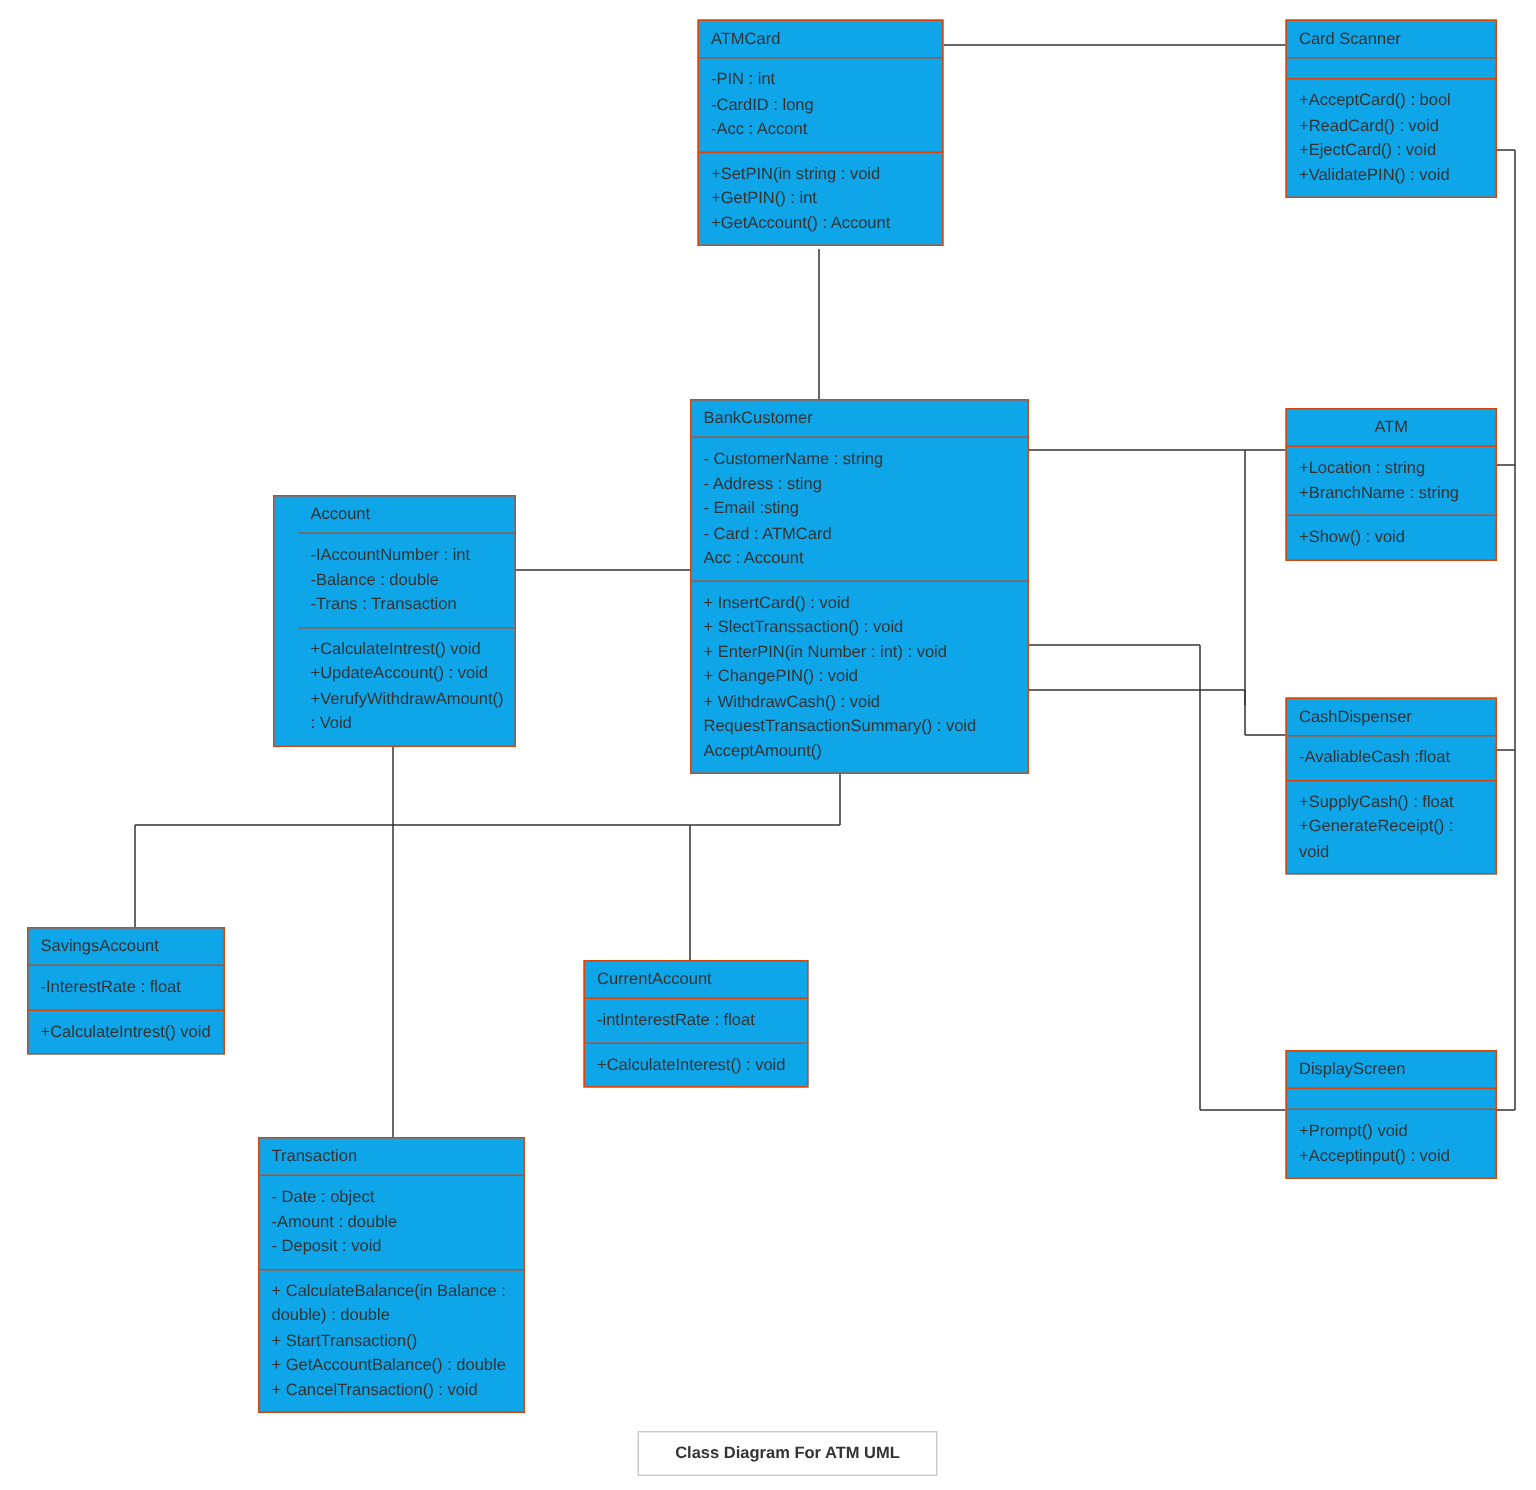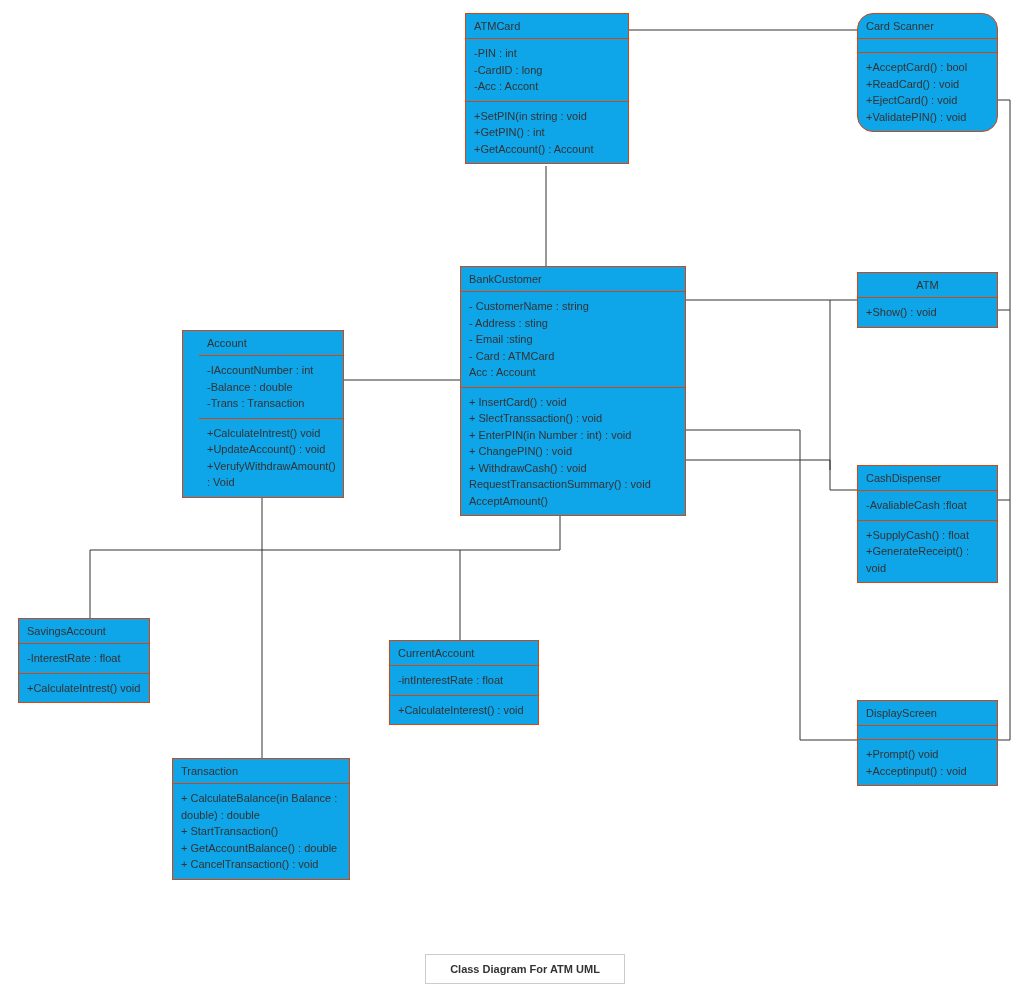--- a/index.html
+++ b/index.html
@@ -108,21 +108,21 @@
         <div>-CardID : long</div>
         <div>-Acc : Accont</div>
       </div>
     <div class="class-section">
         <div>+SetPIN(in string : void</div>
         <div>+GetPIN() : int</div>
         <div>+GetAccount() : Account</div>
       </div>
   </div>
 
-  <div class="class-box" style="left:857px; top:13px; width:141px;border-radius:16px;">
+  <div class="class-box" style="left:857px; top:13px; width:141px;">
     <div class="class-title">Card Scanner</div>
     <div class="class-section empty"></div>
     <div class="class-section">
         <div>+AcceptCard() : bool</div>
         <div>+ReadCard() : void</div>
         <div>+EjectCard() : void</div>
         <div>+ValidatePIN() : void</div>
       </div>
   </div>
 
@@ -142,20 +142,24 @@
         <div>+ ChangePIN() : void</div>
         <div>+ WithdrawCash() : void</div>
         <div>RequestTransactionSummary()  : void</div>
         <div>AcceptAmount()</div>
       </div>
   </div>
 
   <div class="class-box" style="left:857px; top:272px; width:141px;">
     <div class="class-title" style="text-align:center;">ATM</div>
     <div class="class-section">
+        <div>+Location : string</div>
+        <div>+BranchName : string</div>
+      </div>
+    <div class="class-section">
         <div>+Show() : void</div>
       </div>
   </div>
 
   <div class="class-box" style="left:182px; top:330px; width:162px;padding-left:16px;">
     <div class="class-title">Account</div>
     <div class="class-section">
         <div>-IAccountNumber : int</div>
         <div>-Balance : double</div>
         <div>-Trans  : Transaction</div>
@@ -202,20 +206,25 @@
     <div class="class-title">DisplayScreen</div>
     <div class="class-section empty"></div>
     <div class="class-section">
         <div>+Prompt() void</div>
         <div>+Acceptinput() : void</div>
       </div>
   </div>
 
   <div class="class-box" style="left:172px; top:758px; width:178px;">
     <div class="class-title">Transaction</div>
+    <div class="class-section">
+        <div>- Date : object</div>
+        <div>-Amount : double</div>
+        <div>- Deposit : void</div>
+      </div>
     <div class="class-section">
         <div>+ CalculateBalance(in Balance : double) : double</div>
         <div>+ StartTransaction()</div>
         <div>+ GetAccountBalance() : double</div>
         <div>+ CancelTransaction() : void</div>
       </div>
   </div>
 
   <div class="caption" style="left:425px; top:954px; width:200px;">Class Diagram For ATM UML</div>
 

